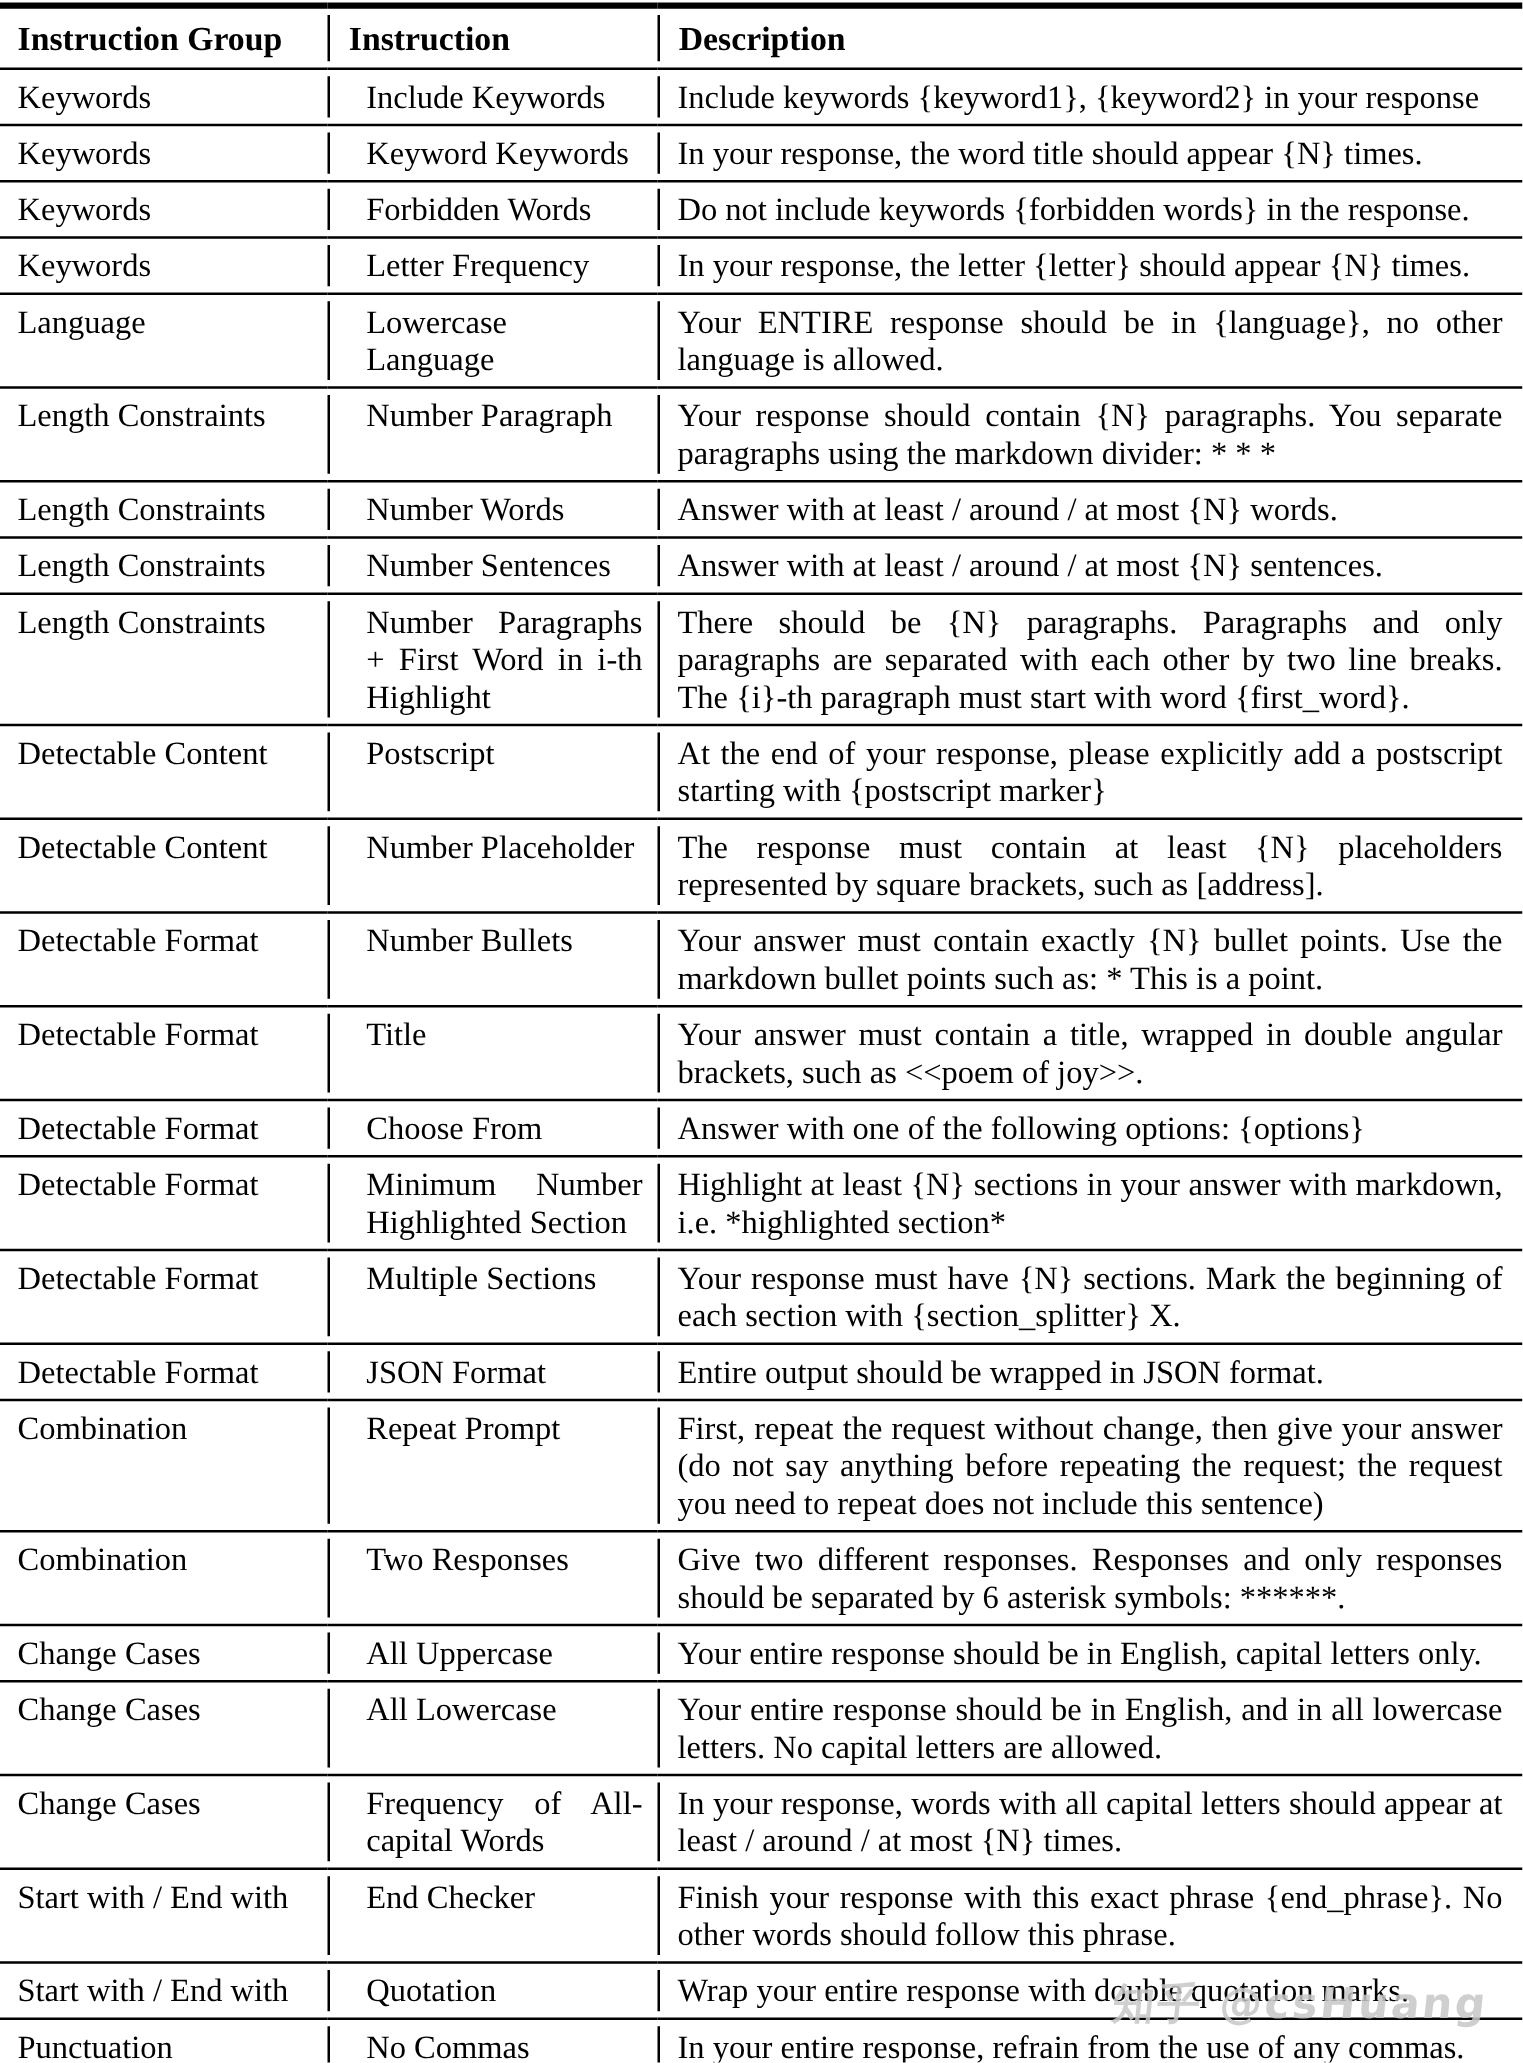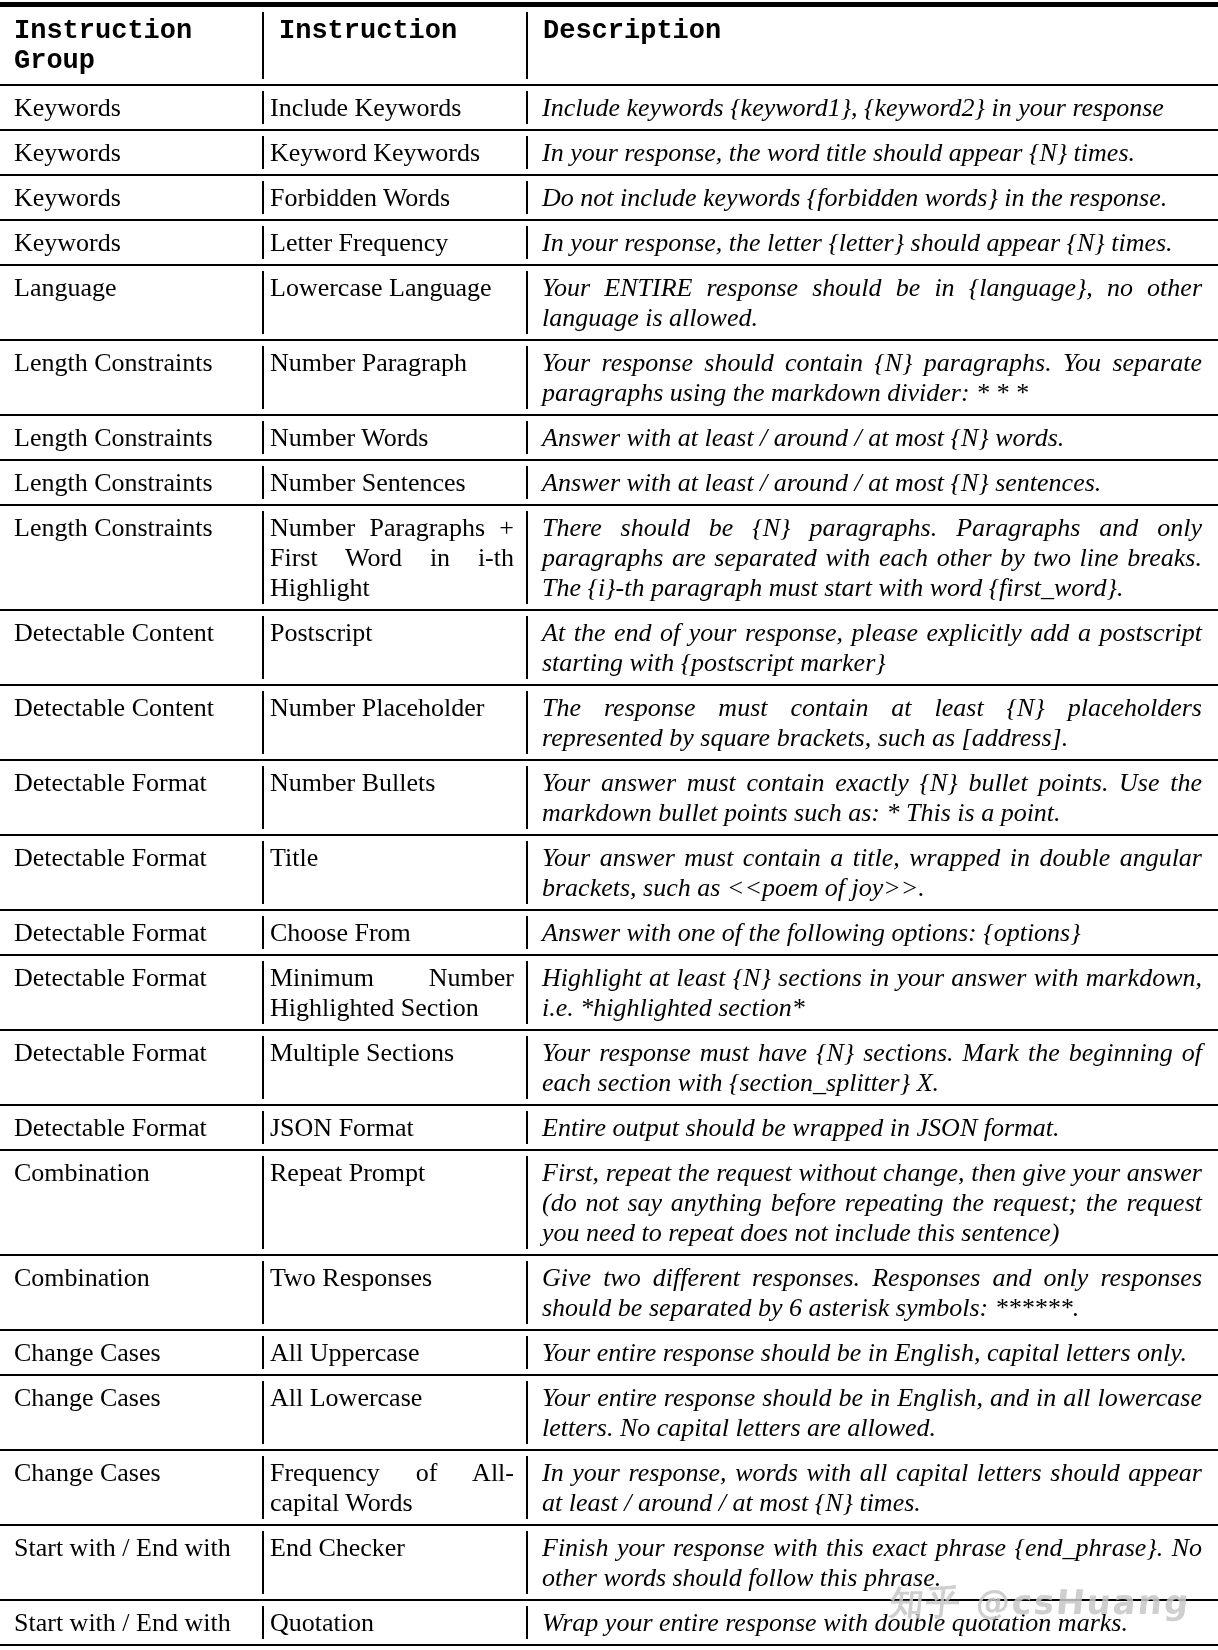--- a/index.html
+++ b/index.html
@@ -25,41 +25,41 @@
     vertical-align: top;
     font-size: 26px;
     line-height: 30px;
     padding: 7px 10px 6px 14px;
     position: relative;
   }
   #ifeval th {
     text-align: left;
     font-weight: bold;
     font-size: 27px;
-    padding-top: 9px; padding-bottom: 8px; font-family: Liberation Mono, monospace;
+    padding-top: 9px; padding-bottom: 8px;
   }
   
   #ifeval th:nth-child(2)::before, #ifeval td:nth-child(2)::before,
   #ifeval th:nth-child(3)::before, #ifeval td:nth-child(3)::before {
     content: "";
     position: absolute;
     left: 0; top: 5px; bottom: 5px;
     width: 2px;
     background: #000;
   }
   #ifeval td:nth-child(2) {
     text-align: justify;
-    padding-left: 8px; padding-right: 12px;
+    padding-left: 31px; padding-right: 12px;
     hyphens: auto; -webkit-hyphens: auto;
   }
   #ifeval th:nth-child(2), #ifeval th:nth-child(3) { padding-left: 17px; }
   #ifeval td:nth-child(3) {
     text-align: justify;
     padding-left: 16px; padding-right: 16px;
-    hyphens: auto; font-style: italic; -webkit-hyphens: auto;
+    hyphens: auto; -webkit-hyphens: auto;
   }
   .watermark {
     position: absolute;
     right: 28px; bottom: 24px;
     font-family: "DejaVu Sans", sans-serif;
     font-size: 34px;
     font-weight: bold;
     letter-spacing: 2px;
     transform: skewX(-6deg);
     opacity: 0.85;

